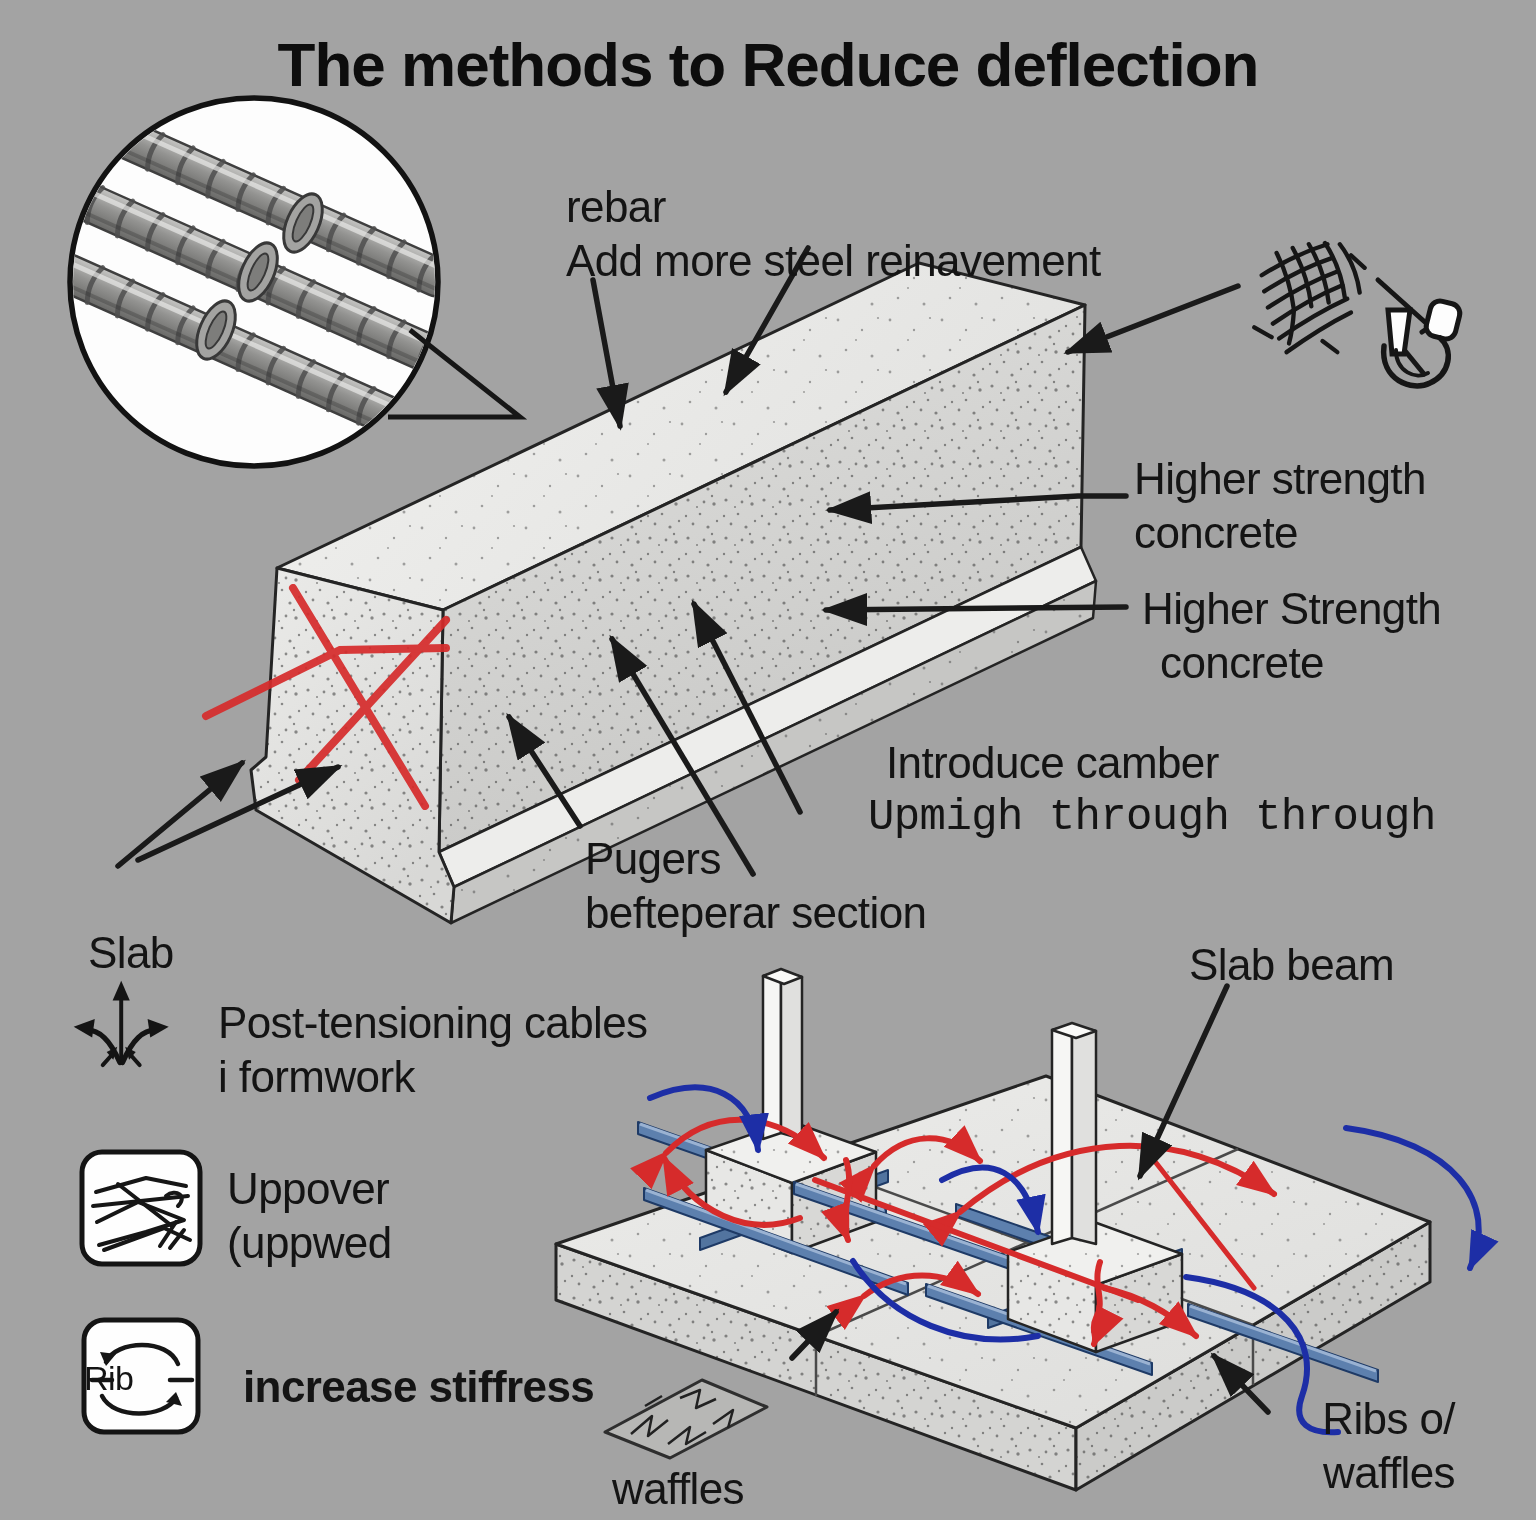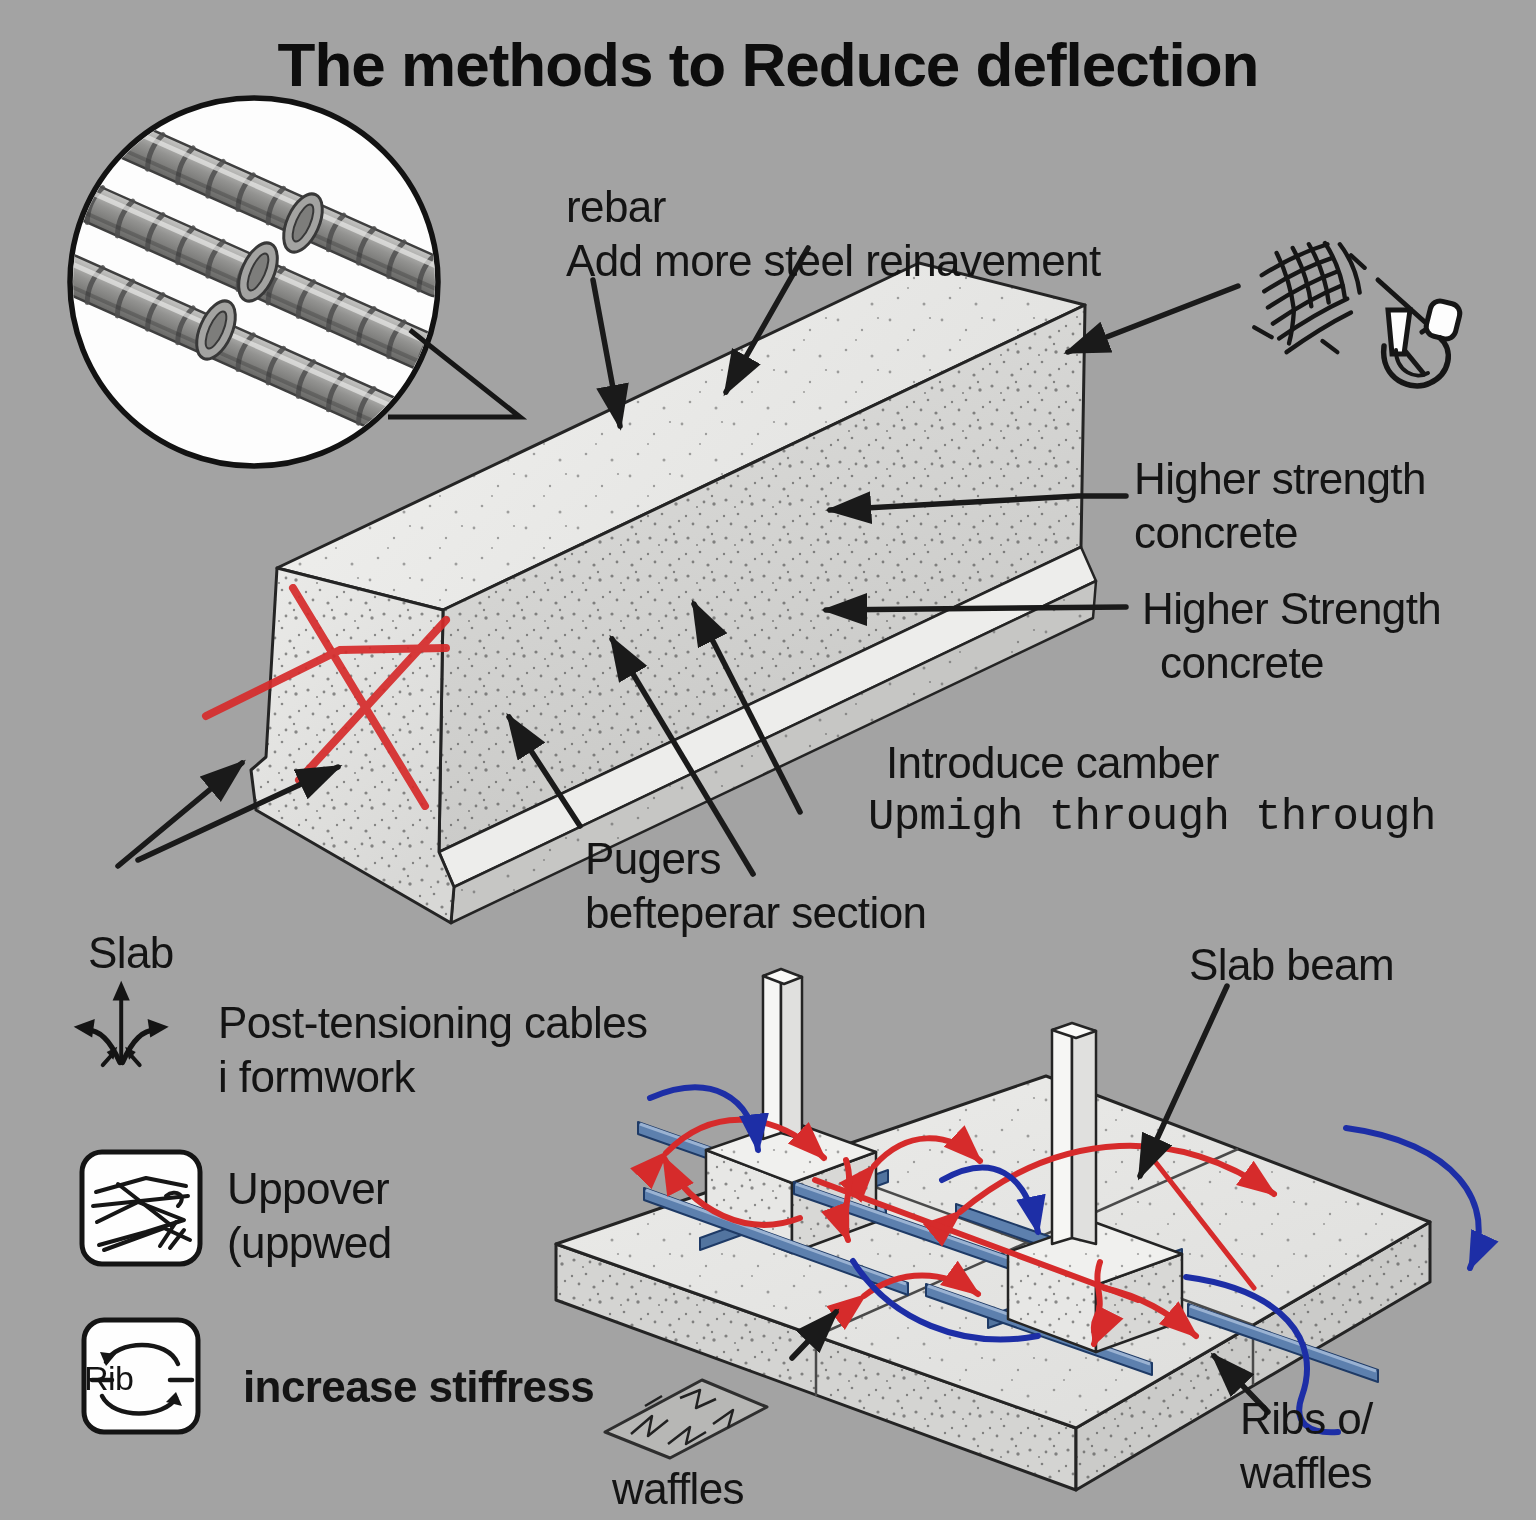--- a/index.html
+++ b/index.html
@@ -5,21 +5,21 @@
   html,body{margin:0;padding:0;background:#ffffff;}
   .canvas{position:relative;width:1536px;height:1520px;background:#a3a3a3;overflow:hidden;
           font-family:"Liberation Sans",sans-serif;}
   .art{position:absolute;left:0;top:0;}
   .lbl{position:absolute;color:#141414;font-size:44px;line-height:54px;white-space:nowrap;
        letter-spacing:-0.6px;}
   .lbl .ln{pointer-events:none;}
   .title{left:0;right:0;top:32px;text-align:center;font-size:62px;line-height:66px;
          font-weight:bold;letter-spacing:-1px;color:#0d0d0d;}
   .ribbadge{left:84px;top:1358px;width:114px;text-align:left;font-size:34px;line-height:40px;}
-  .ribslbl{left:1240px;top:1392px;width:215px;text-align:left;}
+  .ribslbl{left:1240px;top:1392px;width:215px;text-align:right;}
   .indent{padding-left:18px;}
 </style>
 </head>
 <body>
 
 <div class="canvas">
 
 <svg class="art" width="1536" height="1520" viewBox="0 0 1536 1520">
   <defs>
     <marker id="ah" markerWidth="9" markerHeight="7" refX="7.5" refY="3" orient="auto" markerUnits="strokeWidth">

